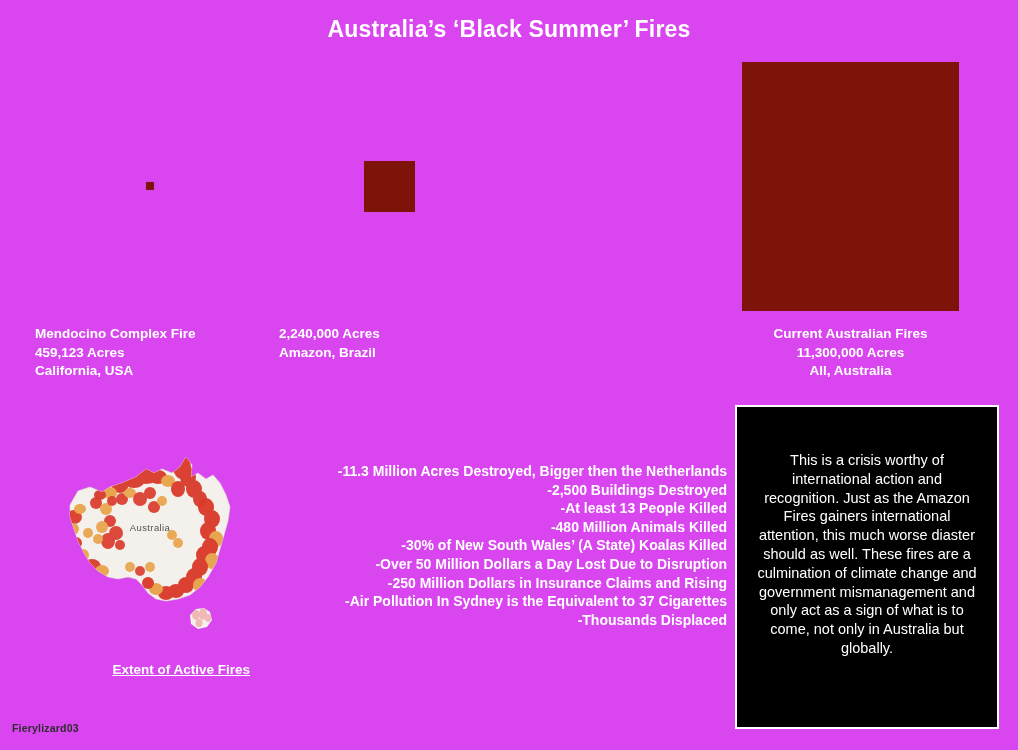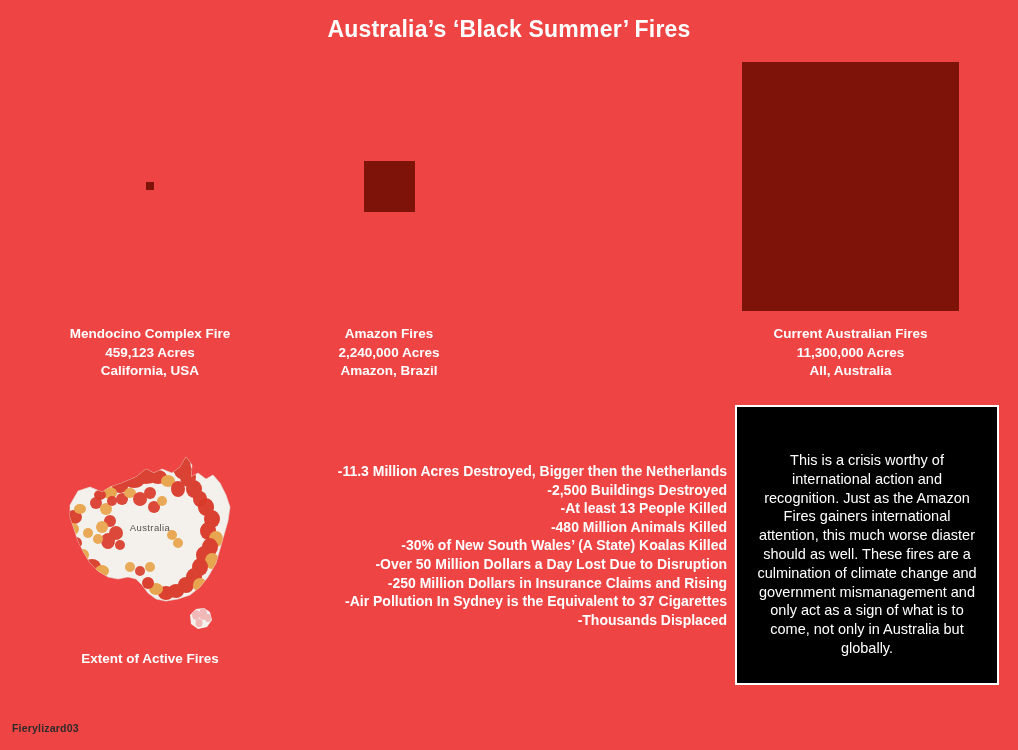--- a/index.html
+++ b/index.html
@@ -12,21 +12,21 @@
     width: 1018px;
     height: 750px;
     overflow: hidden;
     font-family: "Liberation Sans", sans-serif;
     color: #ffffff;
     position: relative;
   }
   .poster {
     position: absolute;
     inset: 0;
-    background: #ef4444;
+    background: #d946ef;
   }
 
   
   .title {
     position: absolute;
     top: 16px;
     left: 0;
     width: 1018px;
     text-align: center;
     font-size: 23px;
@@ -59,21 +59,20 @@
   }
   .sq {
     background: #7d1309;
     display: block;
   }
   .fire-label {
     position: absolute;
     left: 0;
     top: 270px;
     width: 100%;
-    text-align: center;
     font-size: 13.5px;
     font-weight: bold;
     line-height: 18.6px;
     color: #ffffff;
   }
   .fire-label .ln { display: block; }
 
   
   #col-mendocino { left: 35px;  width: 230px; }
   #col-amazon    { left: 279px; width: 220px; }
@@ -89,47 +88,48 @@
     top: 443px;
     width: 200px;
   }
   .map-wrap {
     position: relative;
     width: 200px;
     height: 200px;
   }
   .map-wrap svg { display: block; }
   .map-caption {
-    margin-top: 8px;
+    margin-top: 19px;
     width: 200px;
-    text-align: center;
+    text-align: right;
     font-size: 13.5px;
     font-weight: bold;
     color: #ffffff;
+    text-decoration: underline;
   }
 
   .stats-list {
     position: absolute;
     left: 275px;
     top: 462px;
     width: 452px;
     text-align: right;
     font-size: 14px;
     font-weight: bold;
     line-height: 18.6px;
     color: #ffffff;
   }
   .stats-list .stat { display: block; white-space: nowrap; }
 
   .commentary-box {
     position: absolute;
     left: 735px;
     top: 405px;
     width: 264px;
-    height: 280px;
+    height: 324px;
     box-sizing: border-box;
     border: 2px solid #ffffff;
     background: #000000;
     padding: 44px 16px 16px 16px;
   }
   .commentary-text {
     font-size: 14.5px;
     line-height: 18.8px;
     text-align: center;
     color: #ffffff;
@@ -164,21 +164,20 @@
         <span class="ln">459,123 Acres</span>
         <span class="ln">California, USA</span>
       </div>
     </div>
 
     <div class="fire-col" id="col-amazon">
       <div class="sq-holder">
         <div class="sq" id="sq-amazon" style="width: 51px; height: 51px;"></div>
       </div>
       <div class="fire-label">
-        <span class="ln">Amazon Fires</span>
         <span class="ln">2,240,000 Acres</span>
         <span class="ln">Amazon, Brazil</span>
       </div>
     </div>
 
 
     <div class="fire-col" id="col-australia">
       <div class="sq-holder">
         <div class="sq" id="sq-australia" style="width: 249px; height: 249px;"></div>
       </div>

